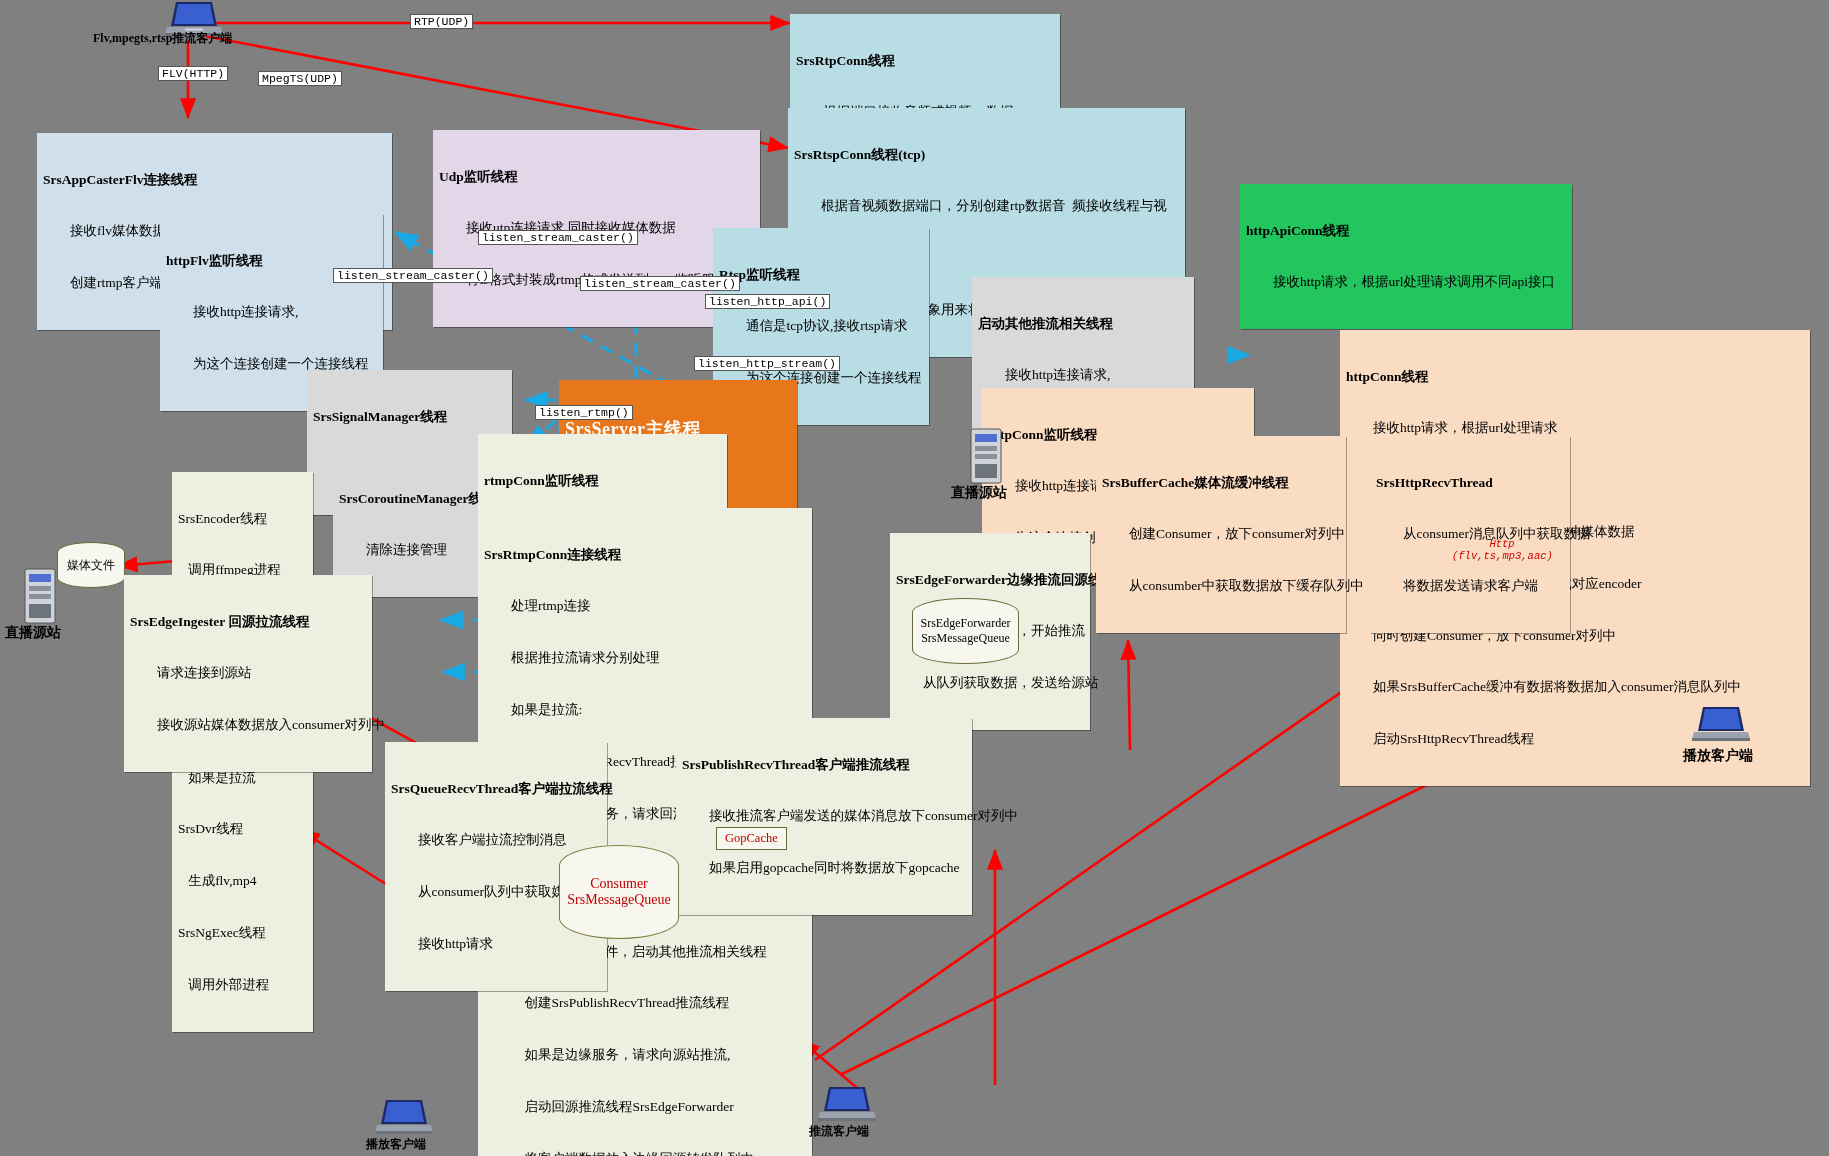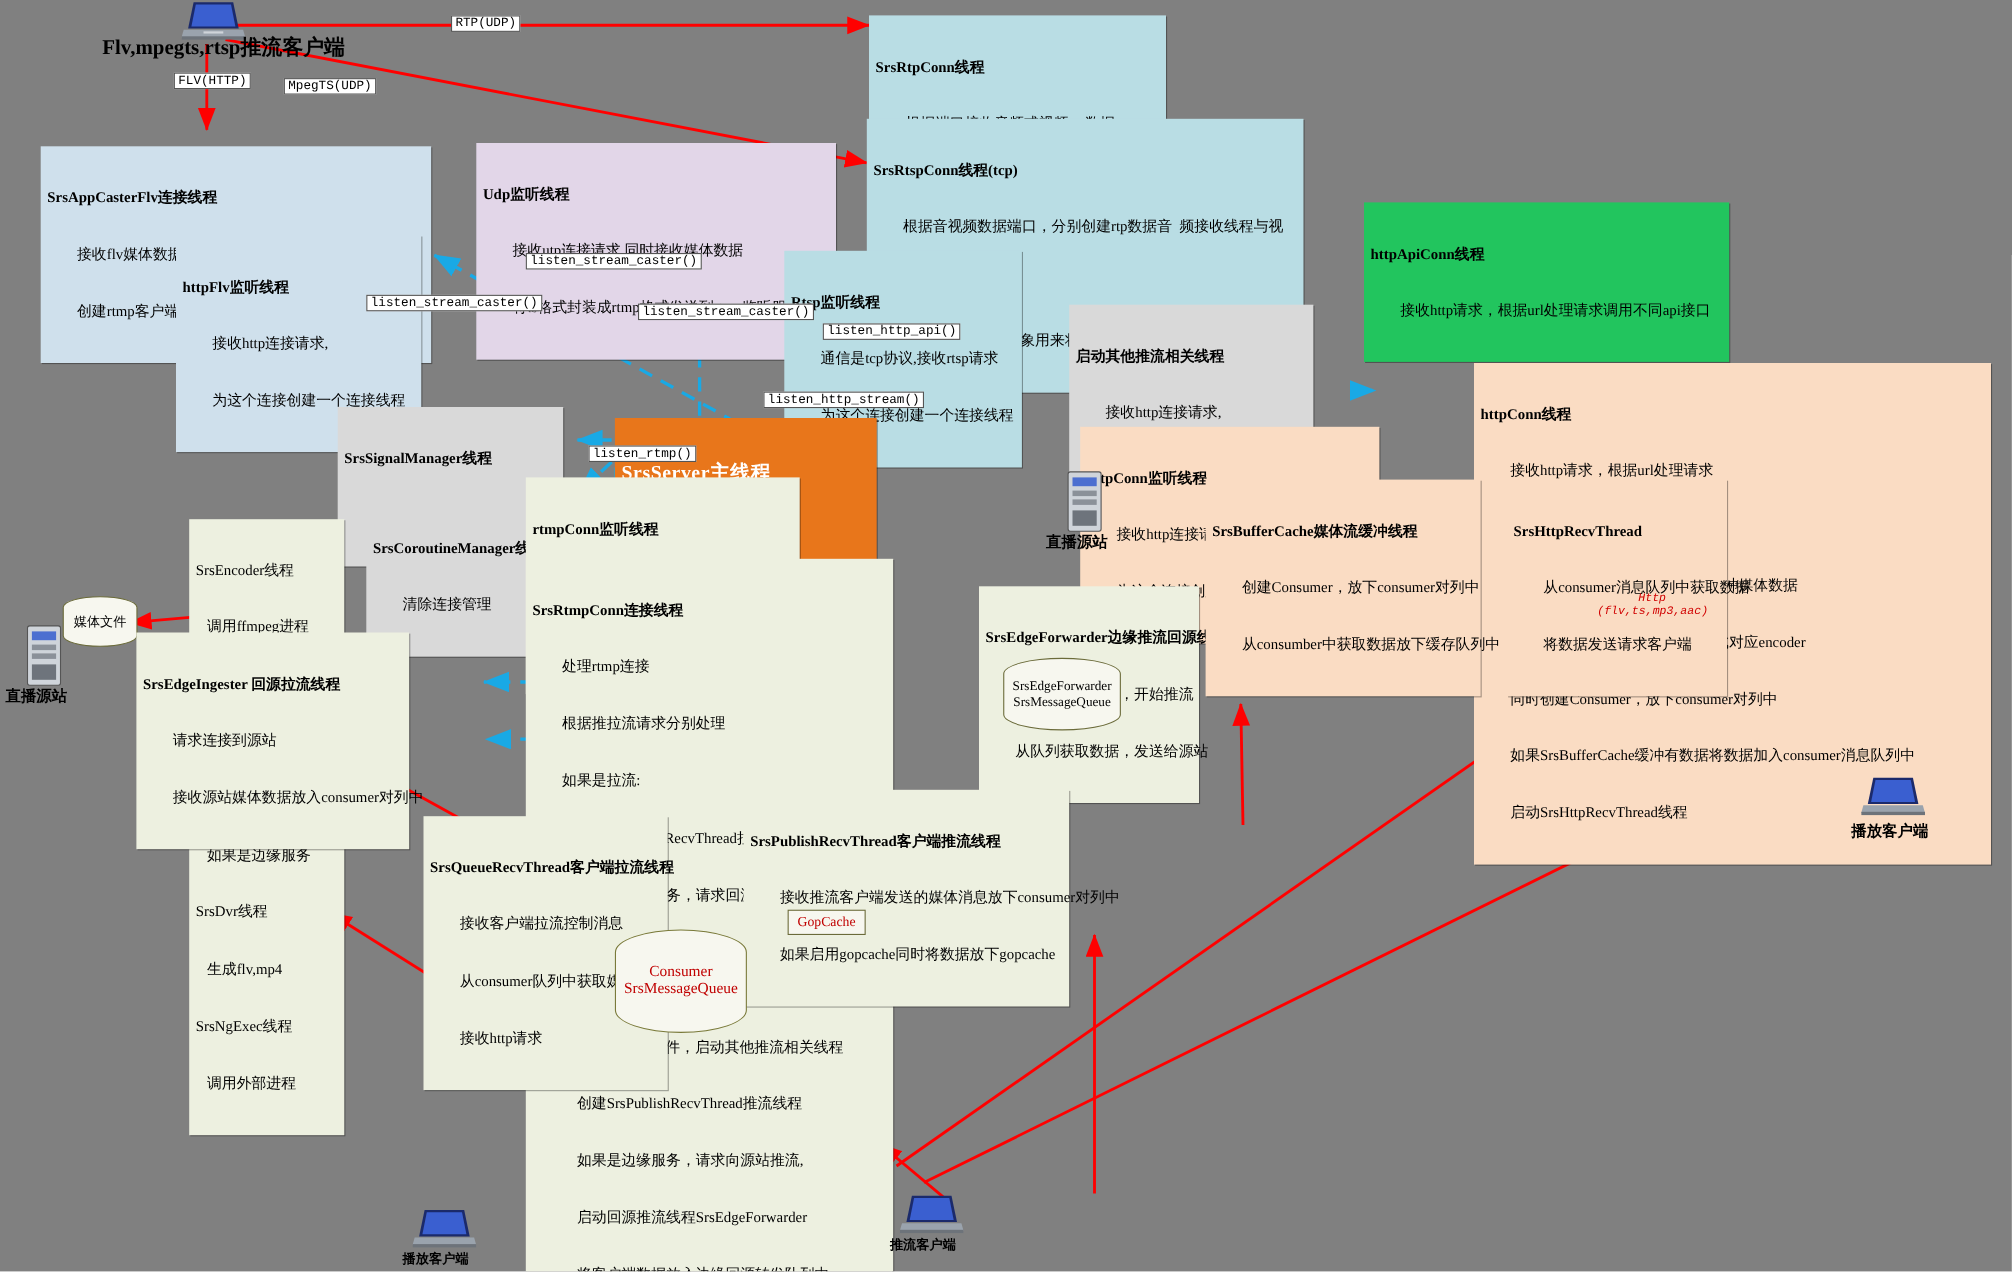--- a/index.html
+++ b/index.html
@@ -146,21 +146,21 @@
 
   <div class="icon" style="left:165px;top:0px;">
     <svg class="iconsvg" width="58" height="38" viewBox="0 0 58 38">
       <path d="M11,2 L47,2 L52,26 L6,26 Z" fill="#1b2a6b"></path>
       <path d="M13,4 L45,4 L49,24 L9,24 Z" fill="#3a5fd0"></path>
       <path d="M2,27 L56,27 L58,34 L0,34 Z" fill="#9aa3ad"></path>
       <rect x="0" y="33" width="58" height="3" fill="#6d737a"></rect>
       <rect x="20" y="28.5" width="18" height="2" fill="#cfd4da"></rect>
     </svg>
   </div>
-  <div class="nodelabel" style="left:93px;top:30px;font-size:19px;">Flv,mpegts,rtsp推流客户端</div>
+  <div class="nodelabel" style="left:93px;top:30px;font-size:12px;">Flv,mpegts,rtsp推流客户端</div>
 
   <div class="icon" style="left:968px;top:428px;">
     <svg class="iconsvg" width="36" height="56" viewBox="0 0 36 56">
       <rect x="3" y="1" width="30" height="54" rx="2" fill="#cfd4da" stroke="#555"></rect>
       <rect x="7" y="6" width="22" height="8" fill="#4c6fd0"></rect>
       <rect x="7" y="18" width="22" height="5" fill="#8b9199"></rect>
       <rect x="7" y="26" width="22" height="5" fill="#8b9199"></rect>
       <rect x="7" y="36" width="22" height="14" fill="#6e747c"></rect>
     </svg>
   </div>
@@ -288,21 +288,21 @@
     <span class="ln ind">接收信号重新加载配置</span>
     <span class="ln ind">发送心跳</span>
   </div>
 
   <div class="box b-cream" style="left:172px;top:472px;width:141px;">
     <span class="ln">SrsEncoder线程</span>
     <span class="ln">   调用ffmpeg进程</span>
     <span class="ln">SrsHls线程</span>
     <span class="ln">   生成hls</span>
     <span class="ln">SrsDash线程</span>
-    <span class="ln">   如果是边缘服务</span>
+    <span class="ln">   如果是拉流</span>
     <span class="ln">SrsDvr线程</span>
     <span class="ln">   生成flv,mp4</span>
     <span class="ln">SrsNgExec线程</span>
     <span class="ln">   调用外部进程</span>
   </div>
 
   <div class="cyl" style="left:57px;top:542px;width:66px;height:44px;">
     <span>媒体文件</span>
   </div>
 
@@ -378,19 +378,19 @@
     <span>Consumer</span>
     <span>SrsMessageQueue</span>
   </div>
 
   <div class="edgelabel" style="left:410px;top:14px;">RTP(UDP)</div>
   <div class="edgelabel" style="left:158px;top:66px;">FLV(HTTP)</div>
   <div class="edgelabel" style="left:258px;top:71px;">MpegTS(UDP)</div>
   <div class="edgelabel" style="left:333px;top:268px;">listen_stream_caster()</div>
   <div class="edgelabel" style="left:478px;top:230px;">listen_stream_caster()</div>
   <div class="edgelabel" style="left:580px;top:276px;">listen_stream_caster()</div>
-  <div class="edgelabel" style="left:748px;top:294px;">listen_http_api()</div>
+  <div class="edgelabel" style="left:705px;top:294px;">listen_http_api()</div>
   <div class="edgelabel" style="left:694px;top:356px;">listen_http_stream()</div>
   <div class="edgelabel" style="left:535px;top:405px;">listen_rtmp()</div>
   <div class="redlabel" style="left:1452px;top:538px;width:100px;font-style:italic;">Http
 (flv,ts,mp3,aac)</div>
 
 </div>
 
 </body></html>

